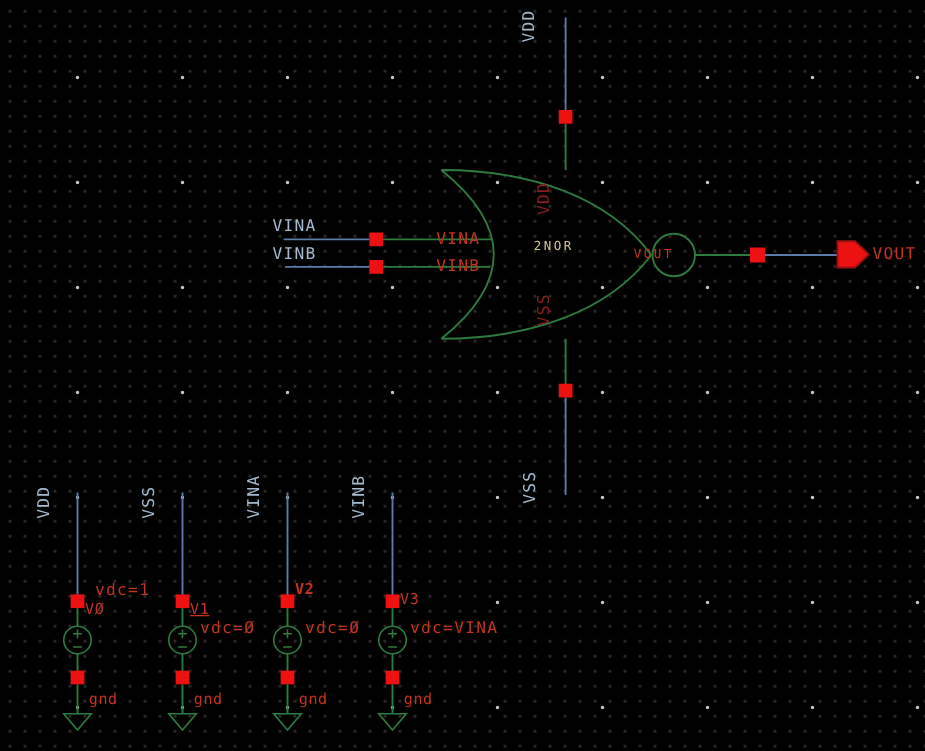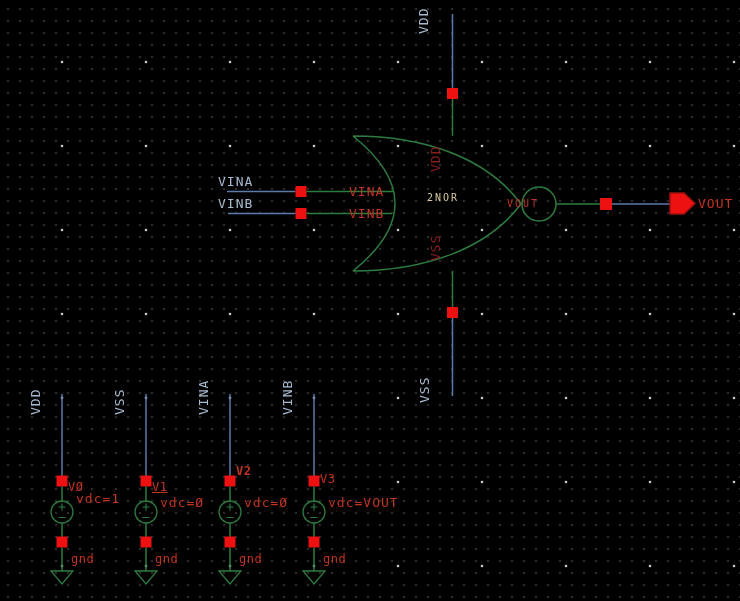--- a/index.html
+++ b/index.html
@@ -106,31 +106,31 @@
   <span class="lbl c-red" style="left:349px;top:207px;">VINB</span>
   <span class="lbl vlbl c-maroon" style="left:443px;top:158px;">VDD</span>
   <span class="lbl vlbl c-maroon" style="left:443px;top:247px;">VSS</span>
   <span class="lbl c-red big" style="left:507px;top:197px;">VOUT</span>
   <span class="lbl c-tan big" style="left:427px;top:191px;">2NOR</span>
 
   <span class="lbl c-red" style="left:698px;top:197px;">VOUT</span>
 
   <span class="lbl vlbl c-blue" style="left:43px;top:401px;">VDD</span>
   <span class="lbl c-red small" style="left:68px;top:480px;">VØ</span>
-  <span class="lbl c-red" style="left:76px;top:492px;">vdc=1</span>
+  <span class="lbl c-red" style="left:76px;top:466px;">vdc=1</span>
   <span class="lbl c-red small" style="left:71px;top:552px;">gnd</span>
 
   <span class="lbl vlbl c-blue" style="left:127px;top:401px;">VSS</span>
   <span class="lbl c-red small" style="left:152px;top:480px;text-decoration:underline;">V1</span>
   <span class="lbl c-red" style="left:160px;top:496px;">vdc=Ø</span>
   <span class="lbl c-red small" style="left:155px;top:552px;">gnd</span>
 
   <span class="lbl vlbl c-blue" style="left:211px;top:401px;">VINA</span>
   <span class="lbl c-red small" style="left:236px;top:464px;font-weight:bold;">V2</span>
   <span class="lbl c-red" style="left:244px;top:496px;">vdc=Ø</span>
   <span class="lbl c-red small" style="left:239px;top:552px;">gnd</span>
 
   <span class="lbl vlbl c-blue" style="left:295px;top:401px;">VINB</span>
   <span class="lbl c-red small" style="left:320px;top:472px;">V3</span>
-  <span class="lbl c-red" style="left:328px;top:496px;">vdc=VOUT</span>
+  <span class="lbl c-red" style="left:328px;top:496px;">vdc=VINA</span>
   <span class="lbl c-red small" style="left:323px;top:552px;">gnd</span>
 
 </div>
 
 </body></html>

